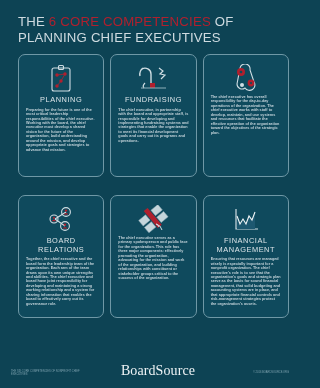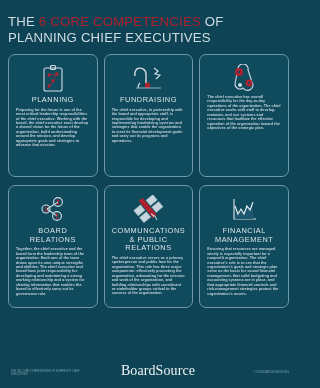--- a/index.html
+++ b/index.html
@@ -6,39 +6,39 @@
   html, body {
     width: 300px; height: 388px;
     background: #0d4354;
     font-family: "Liberation Sans", sans-serif;
     overflow: hidden;
   }
   .poster {
     position: relative;
     width: 300px; height: 388px;
     background: #0d4354;
-    padding: 12px 11px 0 8px;
+    padding: 12px 11px 0 18px;
   }
   
   .title {
     font-size: 13.2px;
     line-height: 15.5px;
     letter-spacing: 0.2px;
     color: #cfdbe0;
     font-weight: 400;
     margin-bottom: 9px;
     margin-top: 2px;
   }
   .title .accent { color: #b0202e; }
   
   .grid {
     display: grid;
     grid-template-columns: repeat(3, 1fr);
     grid-template-rows: repeat(2, 123px);
-    gap: 8px 6px;
+    gap: 18px 6px;
   }
   .card {
     position: relative;
     border: 1px solid #6f98a6;
     border-radius: 7px;
     background: #0f4a5d;
     padding: 6px 6px 4px 6px;
     display: flex;
     flex-direction: column;
     align-items: center;
@@ -186,21 +186,20 @@
             <rect x="14" y="2" width="5" height="22" fill="#b0202e"></rect>
             <rect x="4" y="6" width="9" height="7" fill="#c5d5db" stroke="#89a9b4" stroke-width="0.5"></rect>
             <rect x="4" y="15" width="9" height="7" fill="#c5d5db" stroke="#89a9b4" stroke-width="0.5"></rect>
             <rect x="20" y="6" width="9" height="7" fill="#c5d5db" stroke="#89a9b4" stroke-width="0.5"></rect>
             <rect x="20" y="15" width="9" height="7" fill="#c5d5db" stroke="#89a9b4" stroke-width="0.5"></rect>
           </g>
           <path d="M22 22 a4 4 0 0 0 -3 -3" fill="none" stroke="#cfdde3" stroke-width="1"></path>
           <path d="M25 25 a8 8 0 0 0 -6 -6" fill="none" stroke="#cfdde3" stroke-width="1"></path>
         </svg>
       </div>
-      <div class="card-label">COMMUNCATIONS &amp; PUBLIC RELATIONS</div>
       <div class="card-body">The chief executive serves as a primary spokesperson and public face for the organization. This role has three major components: effectively promoting the organization, advocating for the mission and work of the organization, and building relationships with constituent or stakeholder groups critical to the success of the organization.</div>
     </div>
 
     <div class="card">
       <div class="icon-wrap">
         <svg width="28" height="26" viewBox="0 0 28 26">
           <polyline points="4,2 4,22 26,22" fill="none" stroke="#cfdde3" stroke-width="1.2"></polyline>
           <path d="M5 22 L5 9 L8 17 L11 12 L14 17 L17 9 L20 13 L23 5 L23 22 Z" fill="#1d5870" stroke="none"></path>
           <polyline points="5,9 8,17 11,12 14,17 17,9 20,13 23,5" fill="none" stroke="#eef3f5" stroke-width="1.1"></polyline>
         </svg>

